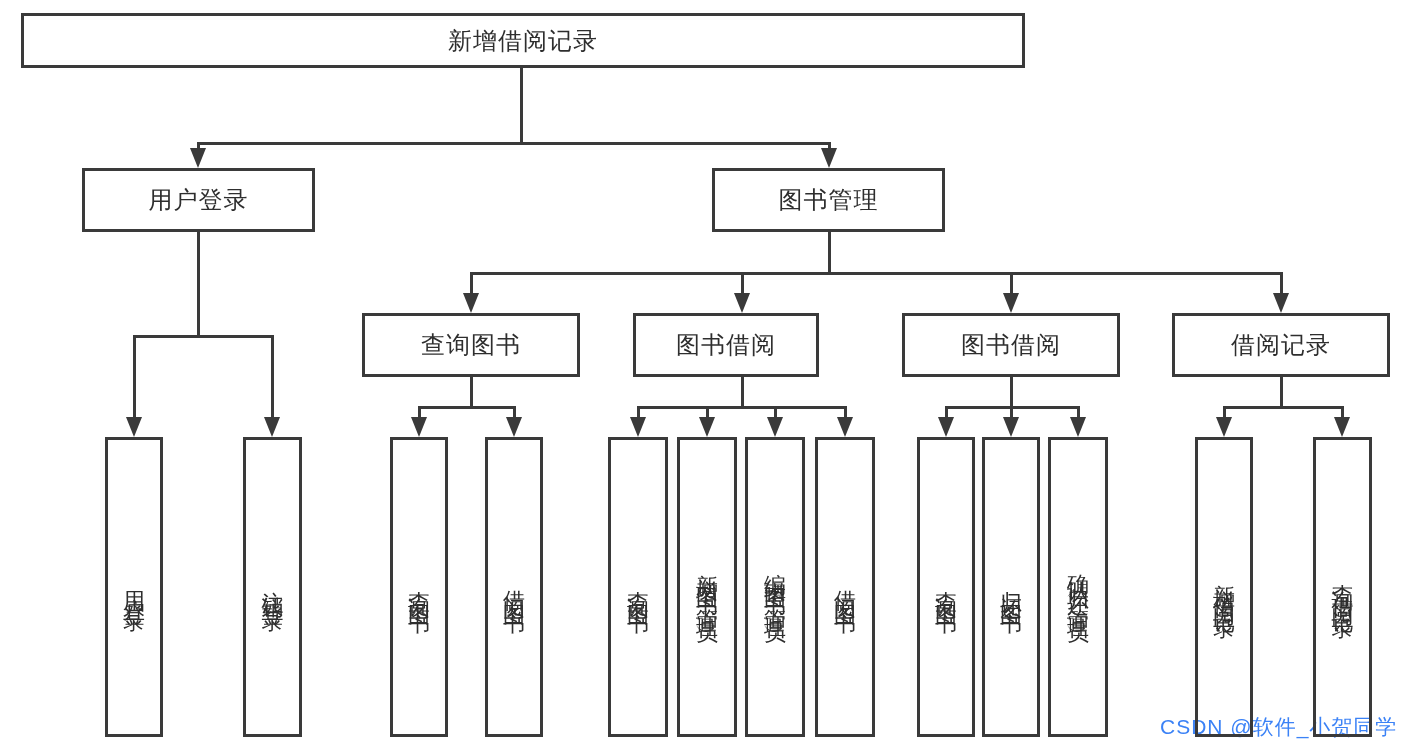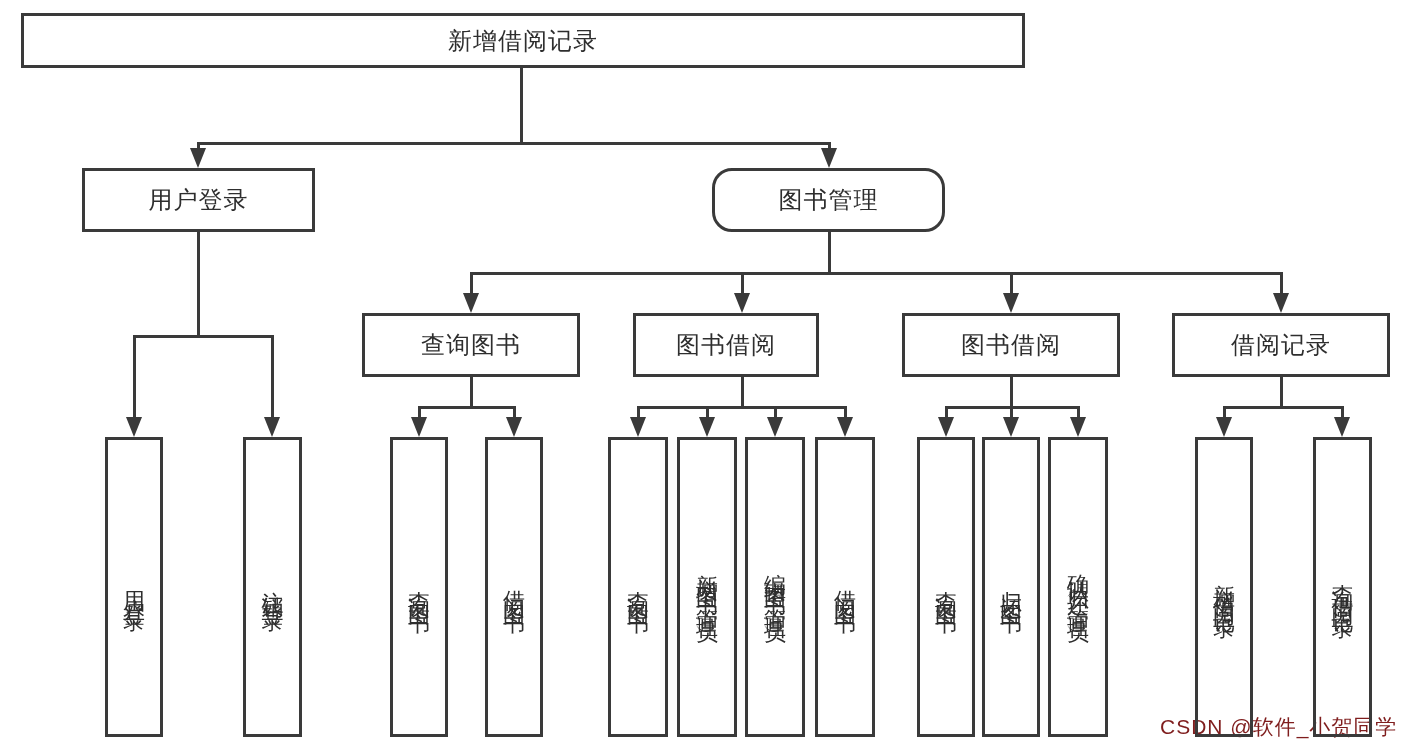--- a/index.html
+++ b/index.html
@@ -7,21 +7,21 @@
           font-family:"Liberation Sans","DejaVu Sans",sans-serif;color:#2e2e2e;}
   .node{position:absolute;box-sizing:border-box;border:3px solid #3a3a3a;background:transparent;
         display:flex;align-items:center;justify-content:center;z-index:2;}
   .hlabel{font-size:24px;letter-spacing:1px;white-space:nowrap;}
   .leaf span{writing-mode:vertical-rl;text-orientation:mixed;font-size:22px;letter-spacing:7px;line-height:1;}
   .vline{position:absolute;width:3px;background:#3a3a3a;z-index:2;}
   .hline{position:absolute;height:3px;background:#3a3a3a;z-index:2;}
   .arr{position:absolute;width:0;height:0;border-left:8px solid transparent;border-right:8px solid transparent;
        border-top:20px solid #3a3a3a;z-index:2;}
   #watermark{position:absolute;left:1160px;top:713px;font-size:21px;letter-spacing:1px;
-             color:#7f1d1d;z-index:1;white-space:nowrap;}
+             color:#3b82f6;z-index:1;white-space:nowrap;}
 </style>
 </head>
 <body>
 
 <div id="canvas">
 
   <div id="watermark">CSDN @软件_小贺同学</div>
 
   <div class="node hlabel" style="left:21px;top:13px;width:1004px;height:55px;">
     <span>新增借阅记录</span>
@@ -30,21 +30,21 @@
   <div class="vline" style="left:520px;top:68px;height:74px;"></div>
   <div class="hline" style="left:197px;top:142px;width:634px;"></div>
   <div class="vline" style="left:197px;top:142px;height:10px;"></div>
   <div class="vline" style="left:828px;top:142px;height:10px;"></div>
   <div class="arr" style="left:190px;top:148px;"></div>
   <div class="arr" style="left:821px;top:148px;"></div>
 
   <div class="node hlabel" style="left:82px;top:168px;width:233px;height:64px;">
     <span>用户登录</span>
   </div>
-  <div class="node hlabel" style="left:712px;top:168px;width:233px;height:64px;border-radius:20px;">
+  <div class="node hlabel" style="left:712px;top:168px;width:233px;height:64px;">
     <span>图书管理</span>
   </div>
 
   <div class="vline" style="left:197px;top:232px;height:103px;"></div>
   <div class="hline" style="left:133px;top:335px;width:141px;"></div>
   <div class="vline" style="left:133px;top:335px;height:84px;"></div>
   <div class="vline" style="left:271px;top:335px;height:84px;"></div>
   <div class="arr" style="left:126px;top:417px;"></div>
   <div class="arr" style="left:264px;top:417px;"></div>
 

